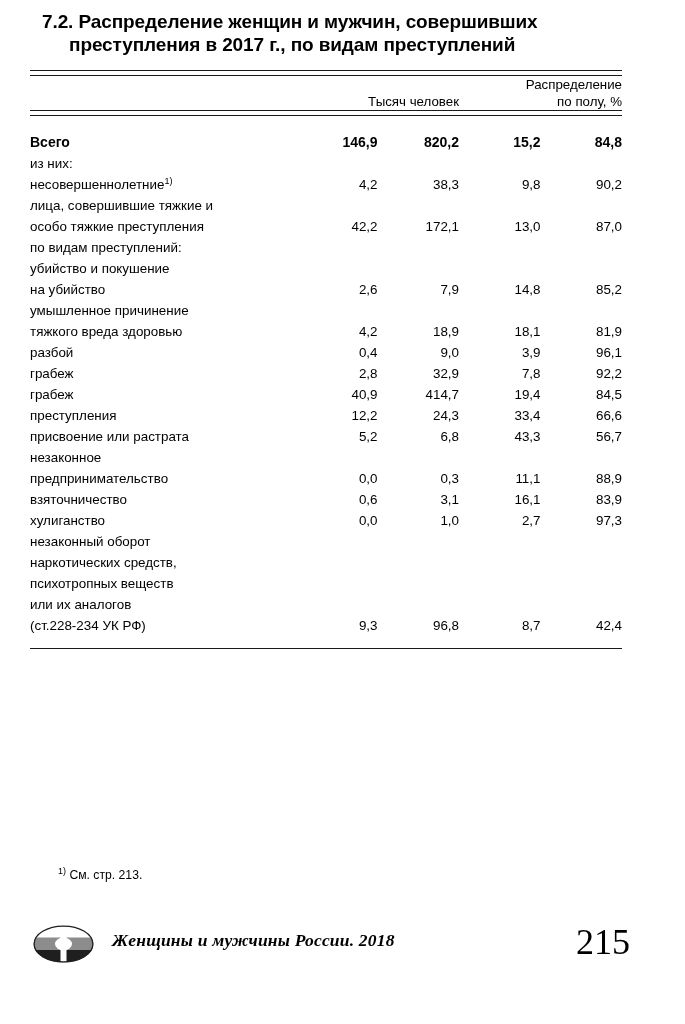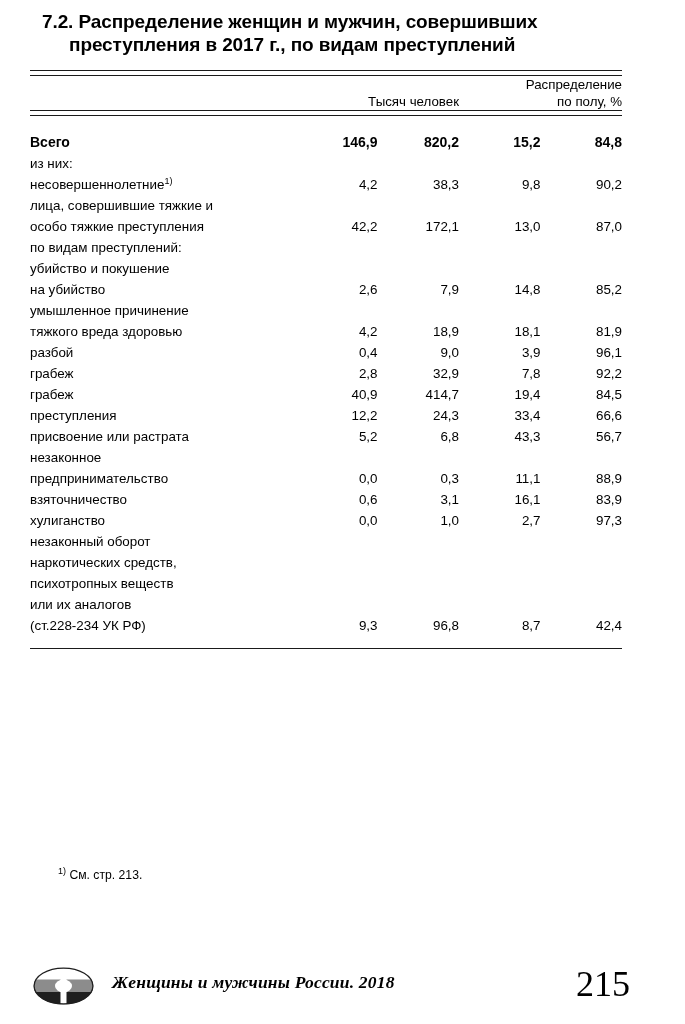--- a/index.html
+++ b/index.html
@@ -150,21 +150,21 @@
     font-size: 12.2px;
     line-height: 16px;
     margin-left: 27px;
   }
   .footnote .sup { font-size: 9px; }
 
   
   .footer {
     position: absolute;
     left: 0;
-    top: 962px;
+    top: 920px;
     width: 685px;
     height: 50px;
   }
   .logo {
     position: absolute;
     left: 33px;
     top: 5px;
     width: 61px;
     height: 38px;
   }

